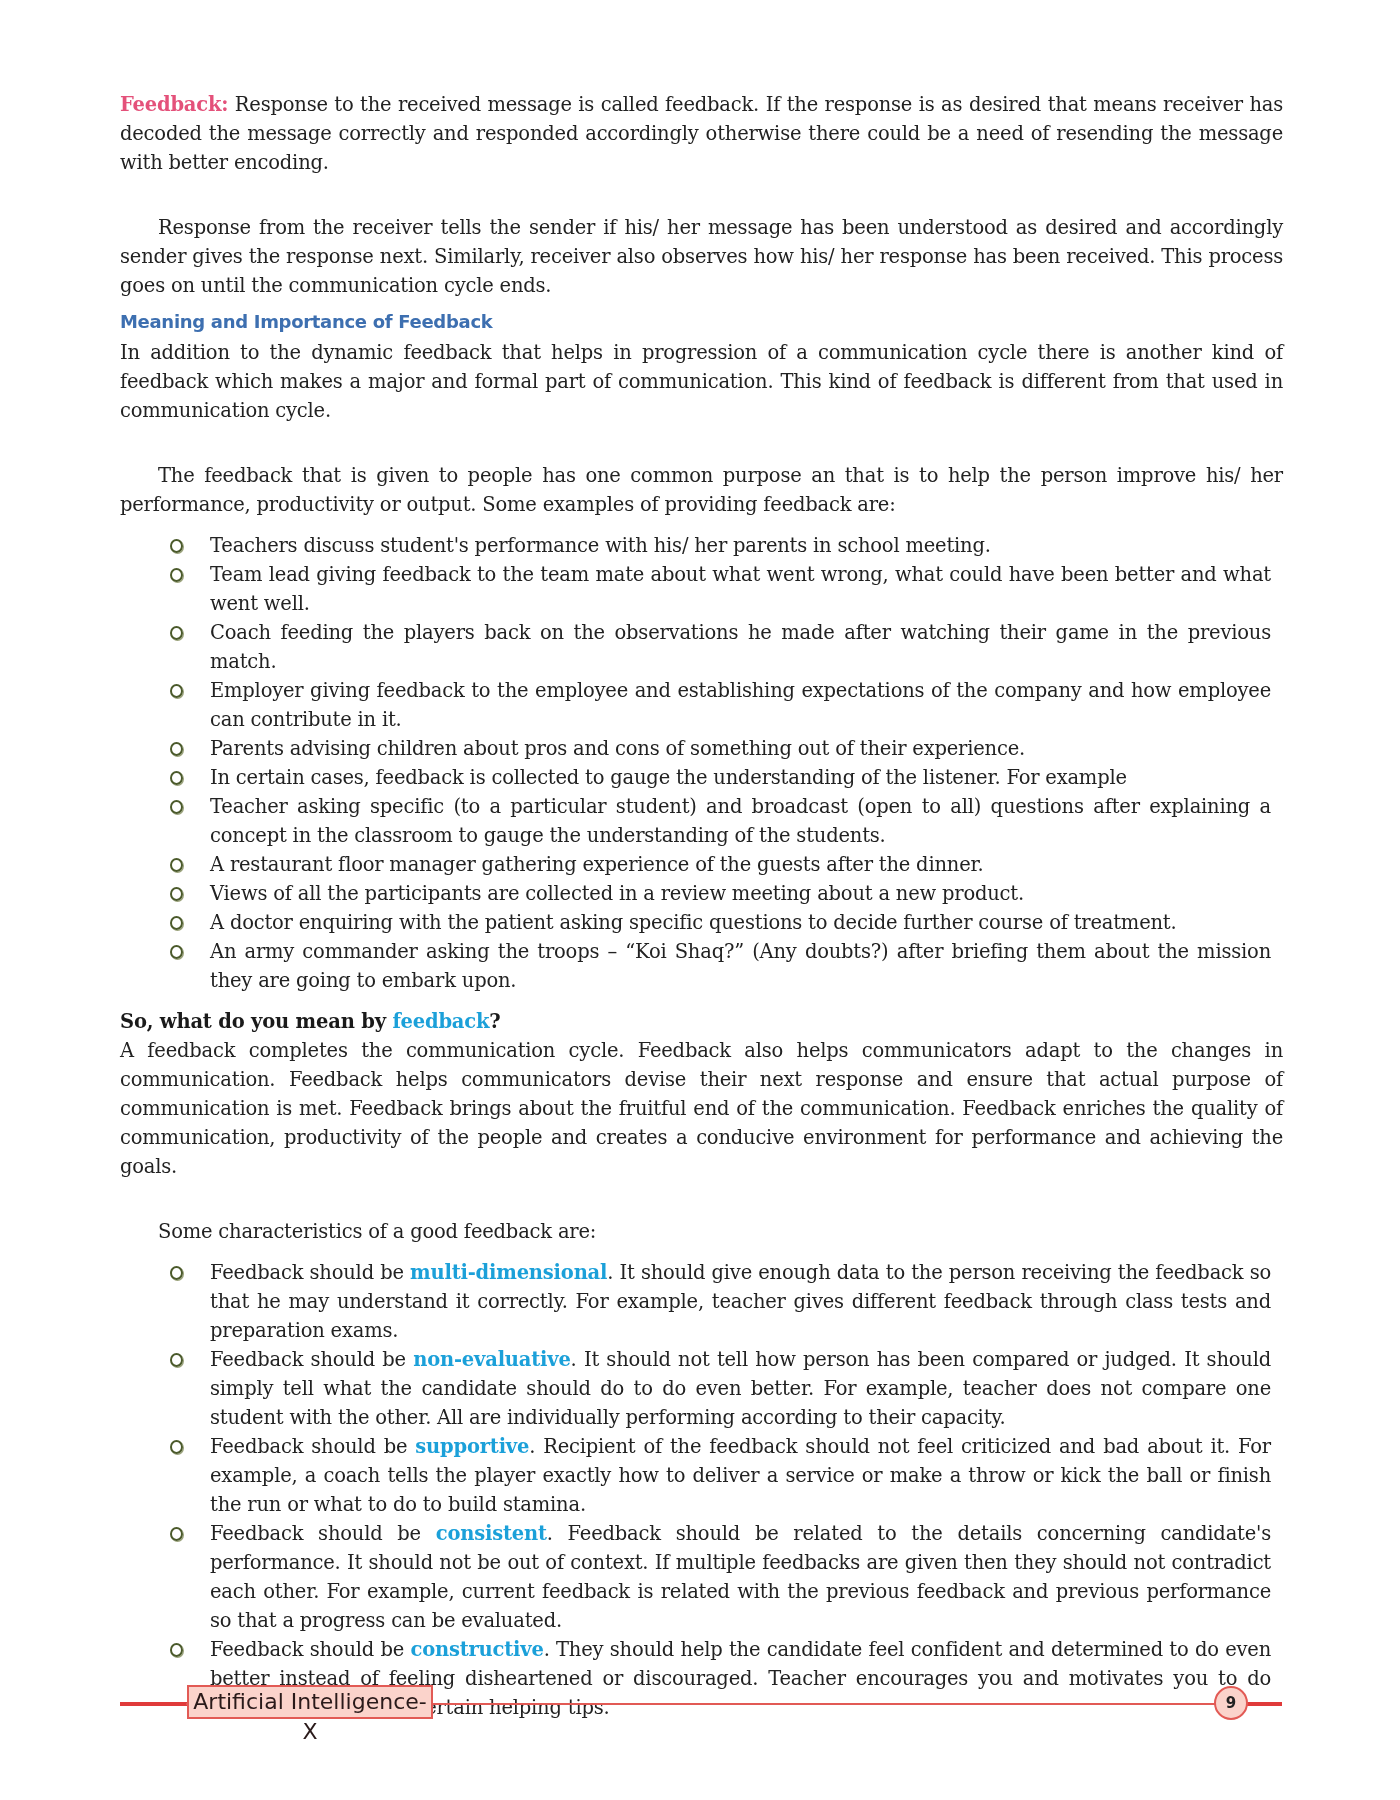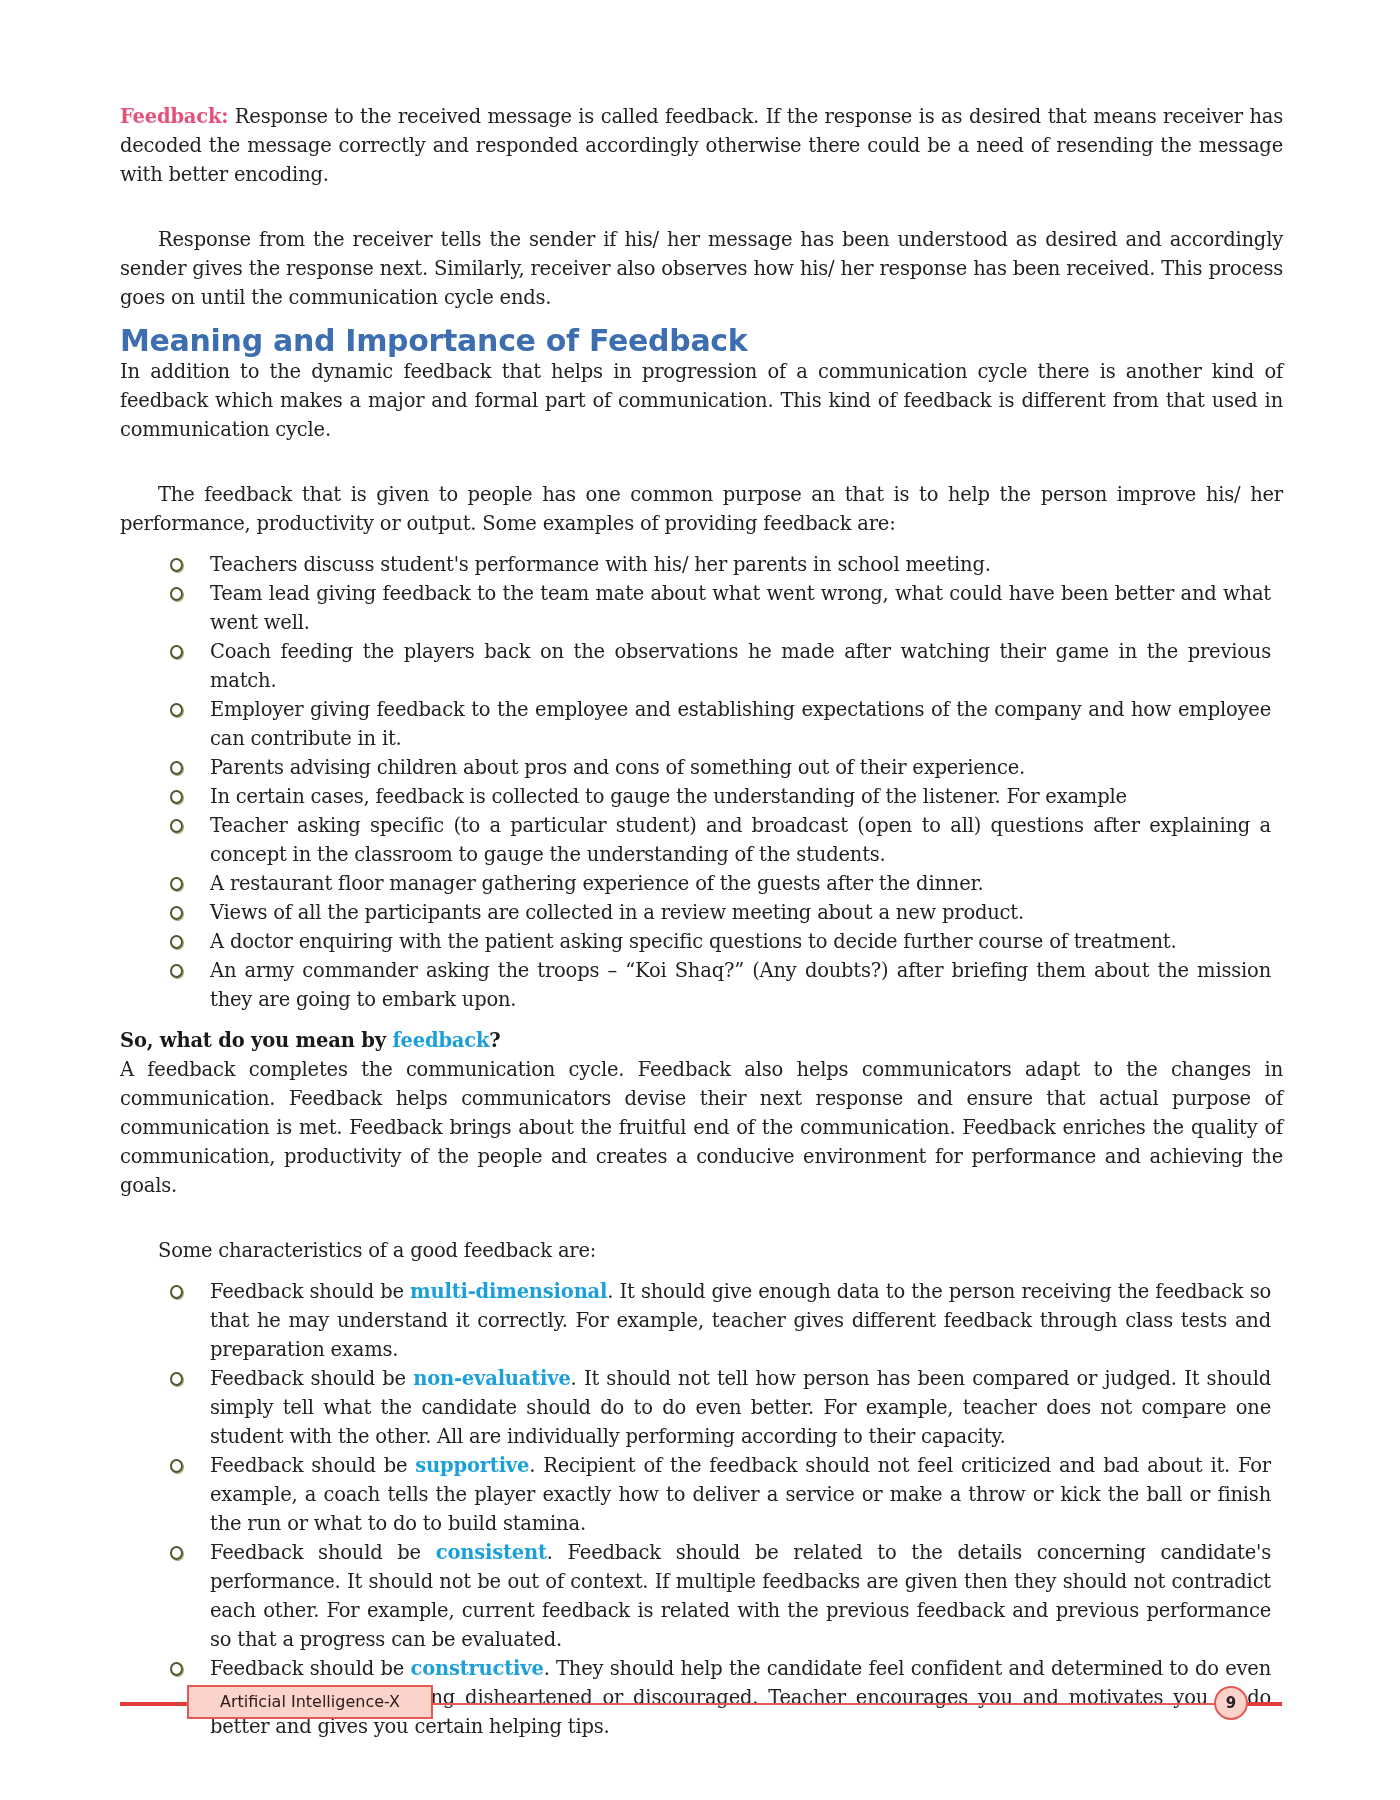--- a/index.html
+++ b/index.html
@@ -1,46 +1,46 @@
 <!DOCTYPE html>
 <html><head>
 <meta charset="utf-8">
 <style>
   html, body { margin: 0; padding: 0; background: #ffffff; }
   body { width: 1400px; height: 1800px; position: relative; overflow: hidden; }
   .page {
-    position: absolute; left: 120px; top: 102px; width: 1163px;
+    position: absolute; left: 120px; top: 90px; width: 1163px;
     font-family: "DejaVu Serif", "Liberation Serif", serif;
     font-size: 19.5px; line-height: 29px; color: #222222;
     letter-spacing: -0.2px;
   }
   p { margin: 0; text-align: justify; }
   .gap { margin-top: 7px; }
   .indent { text-indent: 38px; margin-top: 36px; }
   .lead { color: #e4517a; font-weight: bold; }
   h2 {
-    margin: 13px 0 0 0; font-family: "DejaVu Sans", "Liberation Sans", sans-serif;
-    font-size: 30px; line-height: 32px; color: #3d6fb0; font-weight: bold; letter-spacing: -0.3px;
+    margin: 6px 0 0 0; font-family: "DejaVu Sans", "Liberation Sans", sans-serif;
+    font-size: 18px; line-height: 32px; color: #3d6fb0; font-weight: bold; letter-spacing: -0.3px;
   }
   ul { list-style: none; margin: 12px; padding: 0; }
   li { position: relative; padding-left: 78px; text-align: justify; }
   .bullet {
     position: absolute; left: 38px; top: 8px; width: 9px; height: 10px;
     border: 2.5px solid #4b5a2b; border-radius: 50%;
     box-shadow: 1px 1px 0 #9aa27a;
   }
   .subhead { font-weight: bold; color: #1a1a1a; margin-top: 4px; }
   .hl { color: #1ba0d9; font-weight: bold; }
   .footer-line-left { position: absolute; left: 120px; top: 1702px; width: 68px; height: 4px; background: #e03a3a; }
   .footer-line { position: absolute; left: 186px; top: 1703px; width: 1030px; height: 2px; background: #e25a55; }
   .footer-line-right { position: absolute; left: 1246px; top: 1702px; width: 36px; height: 4px; background: #e03a3a; }
   .footer-box {
     position: absolute; left: 187px; top: 1685px; width: 246px; height: 34px;
     background: #fbd3cb; border: 2px solid #e25a55; box-sizing: border-box;
-    font-family: "DejaVu Sans", "Liberation Sans", sans-serif; font-size: 16px; line-height: 30px;
+    font-family: "DejaVu Sans", "Liberation Sans", sans-serif; font-size: 22px; line-height: 30px;
     text-align: center; color: #2a1a1a;
   }
   .page-num {
     position: absolute; left: 1214px; top: 1686px; width: 34px; height: 34px; box-sizing: border-box;
     border-radius: 50%; background: #fbd3cb; border: 2px solid #e25a55;
     font-family: "DejaVu Sans", "Liberation Sans", sans-serif; font-weight: bold; font-size: 15px;
     line-height: 30px; text-align: center; color: #222;
   }
 </style>
 </head>

